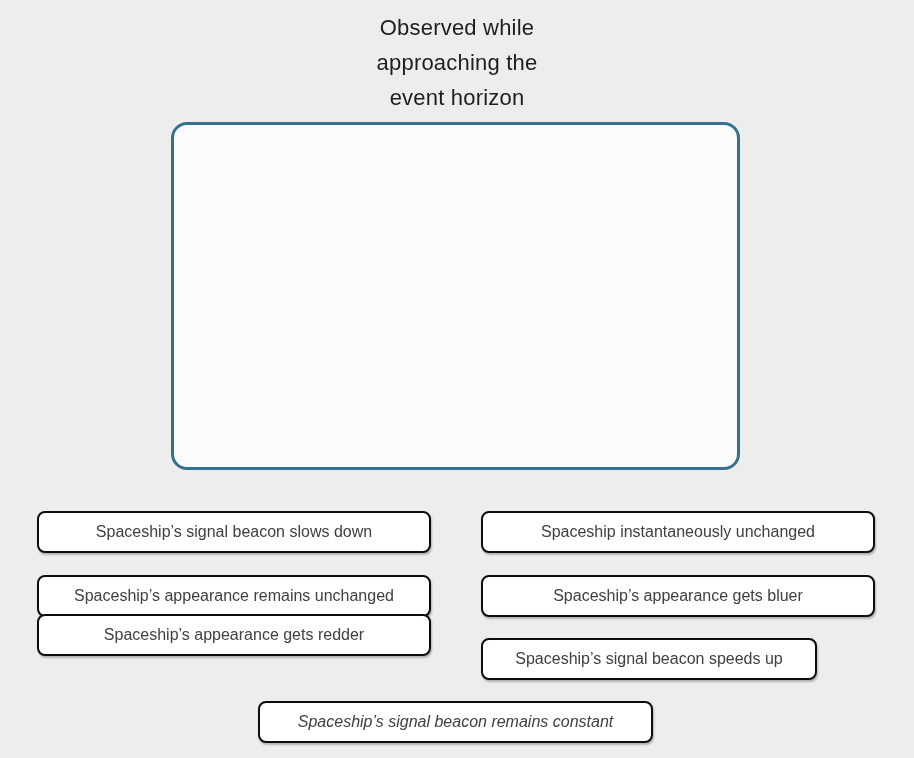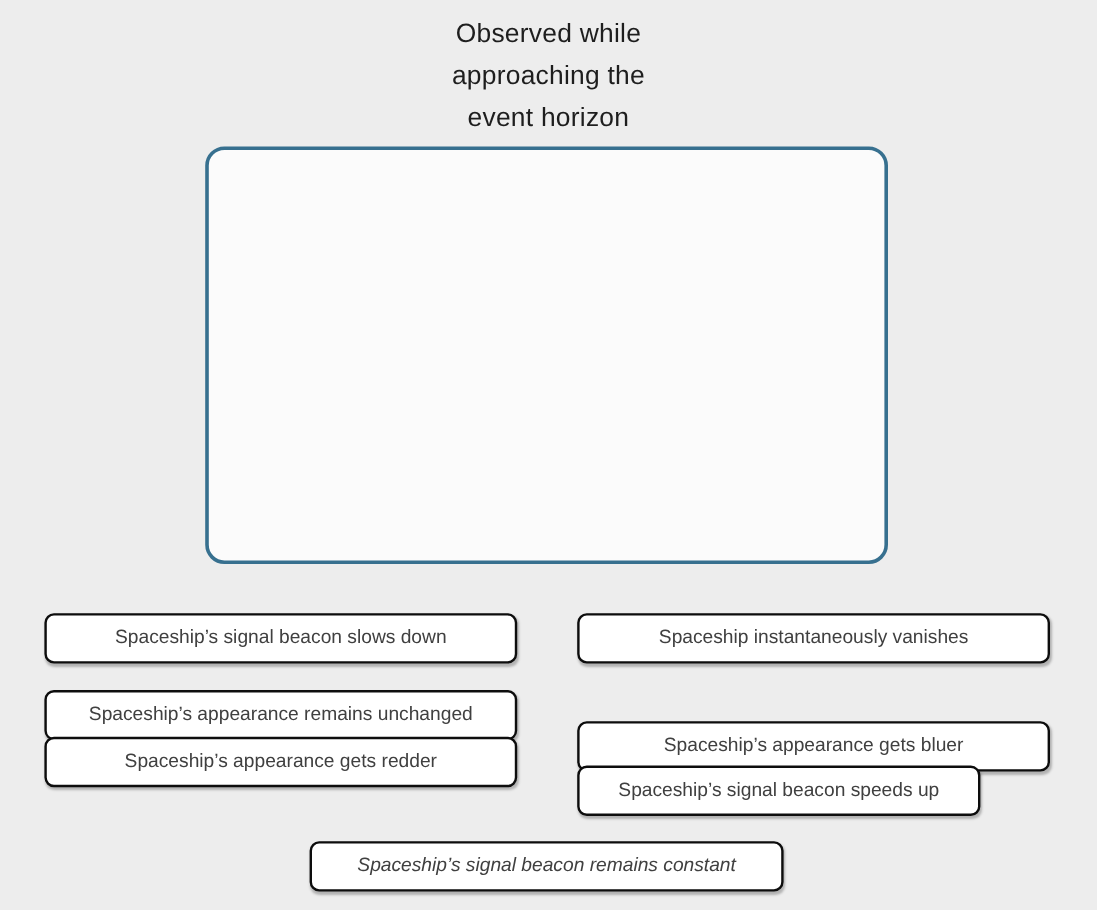--- a/index.html
+++ b/index.html
@@ -51,39 +51,39 @@
     justify-content: center;
     font-family: "Liberation Sans", sans-serif;
     font-size: 16px;
     color: #404040;
     cursor: pointer;
     padding: 0;
   }
   #opt-0 { left: 37px;  top: 511px; width: 394px; }
   #opt-1 { left: 481px; top: 511px; width: 394px; }
   #opt-2 { left: 37px;  top: 575px; width: 394px; }
-  #opt-3 { left: 481px; top: 575px; width: 394px; margin-top: 26px; }
+  #opt-3 { left: 481px; top: 575px; width: 394px; }
   #opt-4 { left: 37px;  top: 614px; width: 394px; }
   #opt-5 { left: 481px; top: 638px; width: 336px; }
   #opt-6 { left: 258px; top: 701px; width: 395px; font-style: italic; }
 </style>
 </head>
 <body>
 
 <div id="stage">
 
   <div class="title">Observed while
 approaching the
 event horizon</div>
 
   <div class="drop-zone"></div>
 
   <button class="option-btn" id="opt-0">Spaceship’s signal beacon slows down</button>
 
-  <button class="option-btn" id="opt-1">Spaceship instantaneously vanishes</button>
+  <button class="option-btn" id="opt-1">Spaceship instantaneously unchanged</button>
 
   <button class="option-btn" id="opt-2">Spaceship’s appearance remains unchanged</button>
 
   <button class="option-btn" id="opt-3">Spaceship’s appearance gets bluer</button>
 
   <button class="option-btn" id="opt-4">Spaceship’s appearance gets redder</button>
 
   <button class="option-btn" id="opt-5">Spaceship’s signal beacon speeds up</button>
 
   <button class="option-btn" id="opt-6">Spaceship’s signal beacon remains constant</button>

